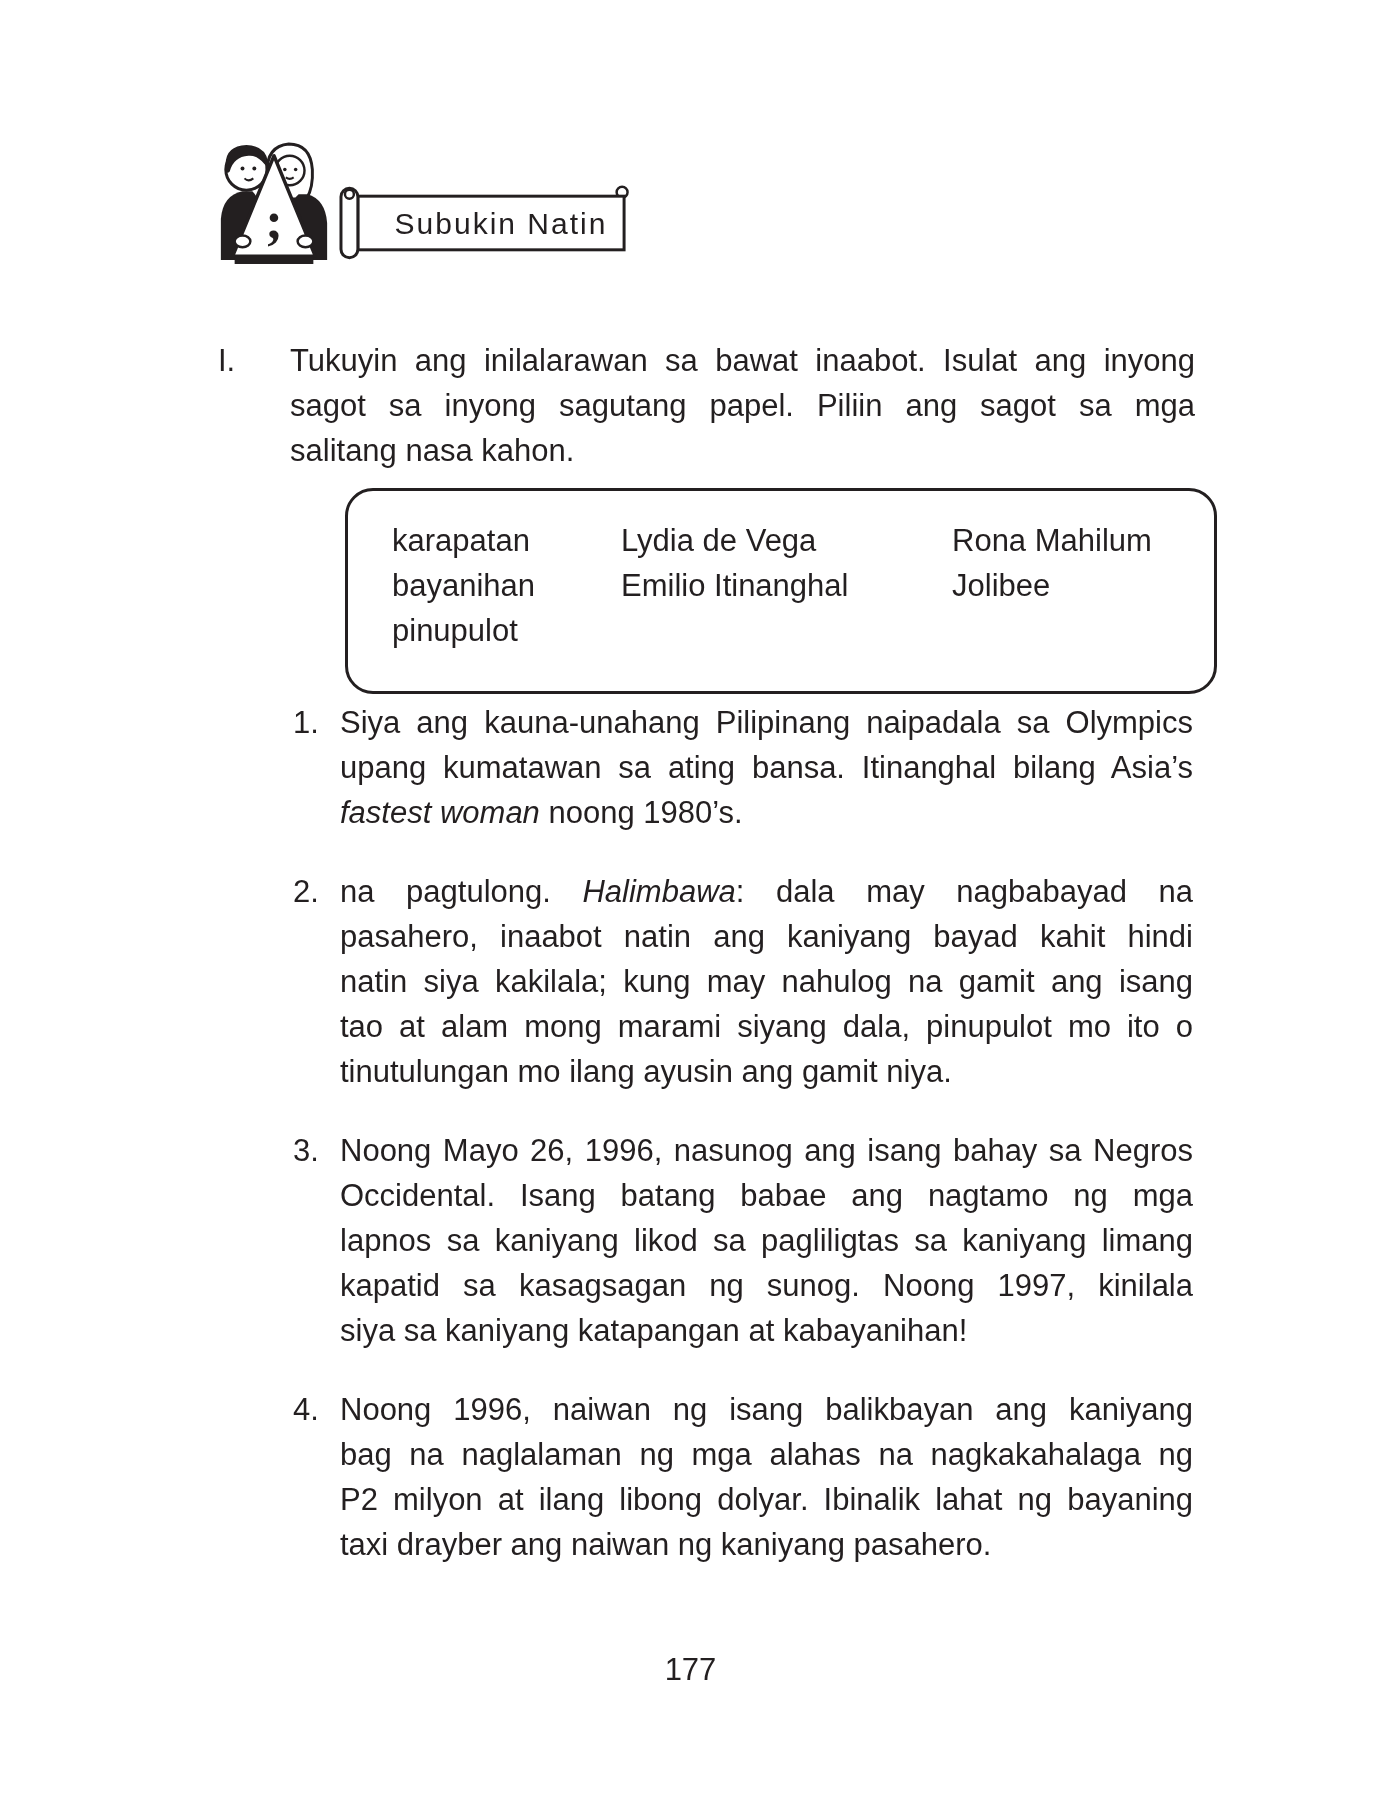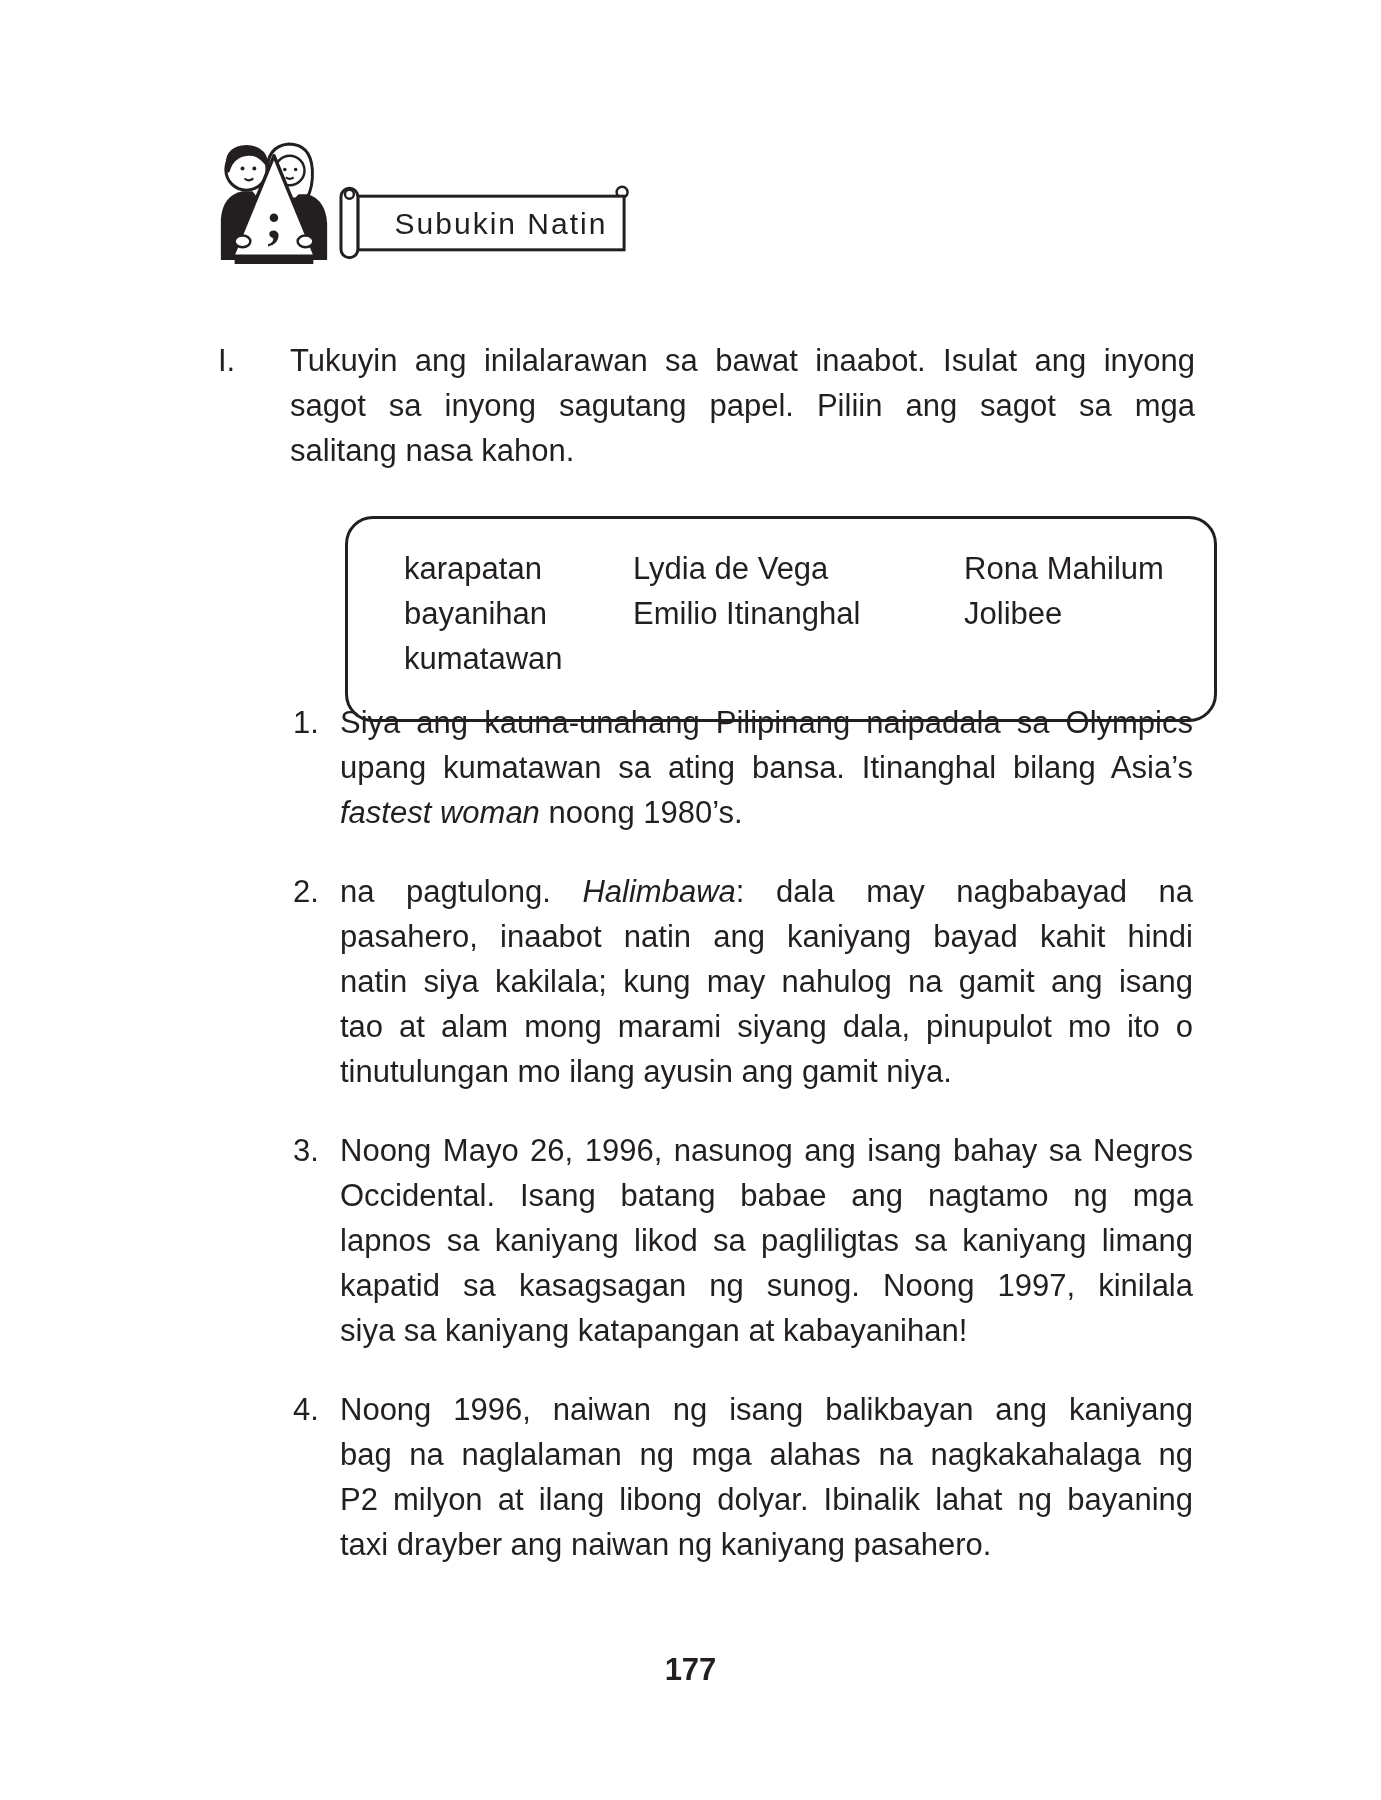--- a/index.html
+++ b/index.html
@@ -32,41 +32,40 @@
   .instruction-text { width: 905px; font-size: 31px; line-height: 45px; }
 
   .jline { text-align: justify; text-align-last: justify; }
   .jline.last { text-align-last: left; }
 
   
   .word-box {
     position: absolute; left: 345px; top: 488px;
     width: 872px; height: 206px;
     border: 3px solid #231f20; border-radius: 28px;
-    padding: 27px 0 0 56px;
-    margin-top: 28px;
+    padding: 27px 0 0 44px;
   }
   .word-box-columns { display: flex; }
   .word-col { font-size: 31px; line-height: 45px; }
   .word-col:nth-child(1) { width: 229px; }
   .word-col:nth-child(2) { width: 331px; }
 
   
   .items { position: absolute; left: 293px; top: 700px; width: 905px; }
   .item { display: flex; margin-bottom: 34px; }
   .item-num { width: 47px; font-size: 31px; line-height: 45px; }
   .item-body { width: 853px; font-size: 31px; line-height: 45px; }
   .item-body em { font-style: italic; }
 
   
   .page-number-row {
     position: absolute; left: 0; top: 1652px; width: 100%;
     text-align: center;
   }
-  .page-number { font-size: 31px; font-weight: bold; }
+  .page-number { font-size: 31px; font-weight: normal; }
 </style>
 </head>
 <body>
 
 <div class="page">
 
   <div class="illustration">
     <svg width="122" height="138" viewBox="0 0 124 138">
 
       <circle cx="34" cy="36" r="21" fill="#ffffff" stroke="#231f20" stroke-width="3"></circle>
@@ -111,21 +110,21 @@
         <div class="jline">sagot sa inyong sagutang papel. Piliin ang sagot sa mga</div>
         <div class="jline last">salitang nasa kahon.</div>
       </div>
   </div>
 
   <div class="word-box">
     <div class="word-box-columns" id="word-box-columns">
         <div class="word-col">
           <div class="word">karapatan</div>
           <div class="word">bayanihan</div>
-          <div class="word">kumatawan</div>
+          <div class="word">pinupulot</div>
         </div>
         <div class="word-col">
           <div class="word">Lydia de Vega</div>
           <div class="word">Emilio Itinanghal</div>
         </div>
         <div class="word-col">
           <div class="word">Rona Mahilum</div>
           <div class="word">Jolibee</div>
         </div>
       </div>

